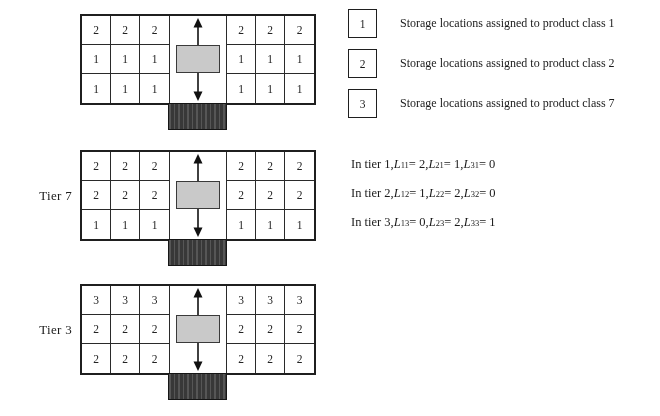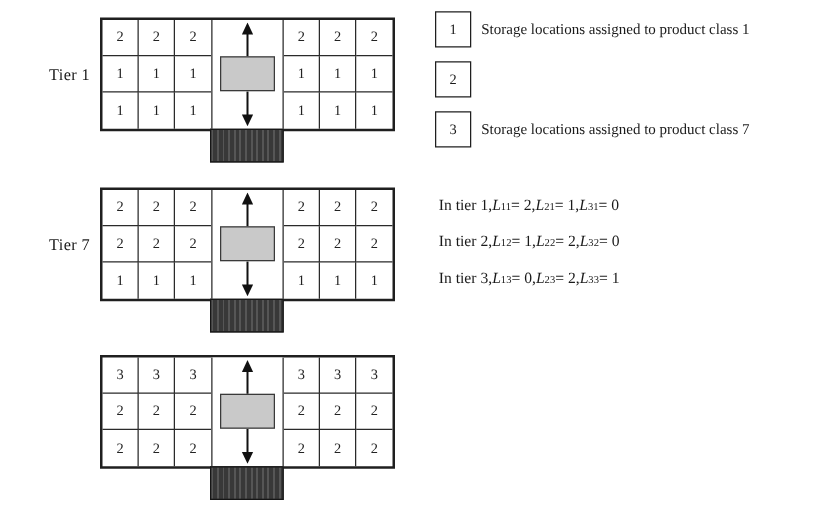--- a/index.html
+++ b/index.html
@@ -48,34 +48,33 @@
     border:1.5px solid #161616;
   }
 
   .legend { position:absolute; left:348px; top:9px; }
   .legend-item { display:flex; align-items:center; margin-bottom:11px; }
   .legend-key {
     width:29px; height:29px; border:1.5px solid #1f1f1f; background:#ffffff;
     display:flex; align-items:center; justify-content:center;
     font-size:11.5px; flex:0 0 auto;
   }
-  .legend-text { margin-left:8px; font-size:12px; white-space:nowrap; }
+  .legend-text { margin-left:23px; font-size:12px; white-space:nowrap; }
 
   .equations { position:absolute; left:351px; top:150px; }
   .equation-line { height:29px; display:flex; align-items:center; font-size:12.5px; white-space:nowrap;text-align:center; }
   .equation-line i { font-style:italic; }
   .equation-line sub { font-size:8.5px; line-height:0; }
 </style>
 </head>
 <body>
 
 <div class="stage">
 
   <div class="tier" style="top:14px;">
-    <div class="tier-label">Tier 1</div>
     <div class="grid-wrap">
       <div class="side-grid">
           <div class="cell">2</div>
           <div class="cell">2</div>
           <div class="cell">2</div>
           <div class="cell">1</div>
           <div class="cell">1</div>
           <div class="cell">1</div>
           <div class="cell">1</div>
           <div class="cell">1</div>
@@ -141,20 +140,21 @@
           <div class="cell">2</div>
           <div class="cell">1</div>
           <div class="cell">1</div>
           <div class="cell">1</div>
         </div>
     </div>
     <div class="io-box"></div>
   </div>
 
   <div class="tier" style="top:284px;">
+    <div class="tier-label">Tier 3</div>
     <div class="grid-wrap">
       <div class="side-grid">
           <div class="cell">3</div>
           <div class="cell">3</div>
           <div class="cell">3</div>
           <div class="cell">2</div>
           <div class="cell">2</div>
           <div class="cell">2</div>
           <div class="cell">2</div>
           <div class="cell">2</div>
@@ -186,20 +186,21 @@
     <div class="io-box"></div>
   </div>
 
   <div class="legend">
     <div class="legend-item">
       <div class="legend-key">1</div>
       <div class="legend-text">Storage locations assigned to product class 1</div>
     </div>
     <div class="legend-item">
       <div class="legend-key">2</div>
+      <div class="legend-text">Storage locations assigned to product class 2</div>
     </div>
     <div class="legend-item">
       <div class="legend-key">3</div>
       <div class="legend-text">Storage locations assigned to product class 7</div>
     </div>
   </div>
 
   <div class="equations">
     <div class="equation-line">In tier 1, <i>L</i><sub>11</sub> = 2, <i>L</i><sub>21</sub> = 1, <i>L</i><sub>31</sub> = 0</div>
     <div class="equation-line">In tier 2, <i>L</i><sub>12</sub> = 1, <i>L</i><sub>22</sub> = 2, <i>L</i><sub>32</sub> = 0</div>

